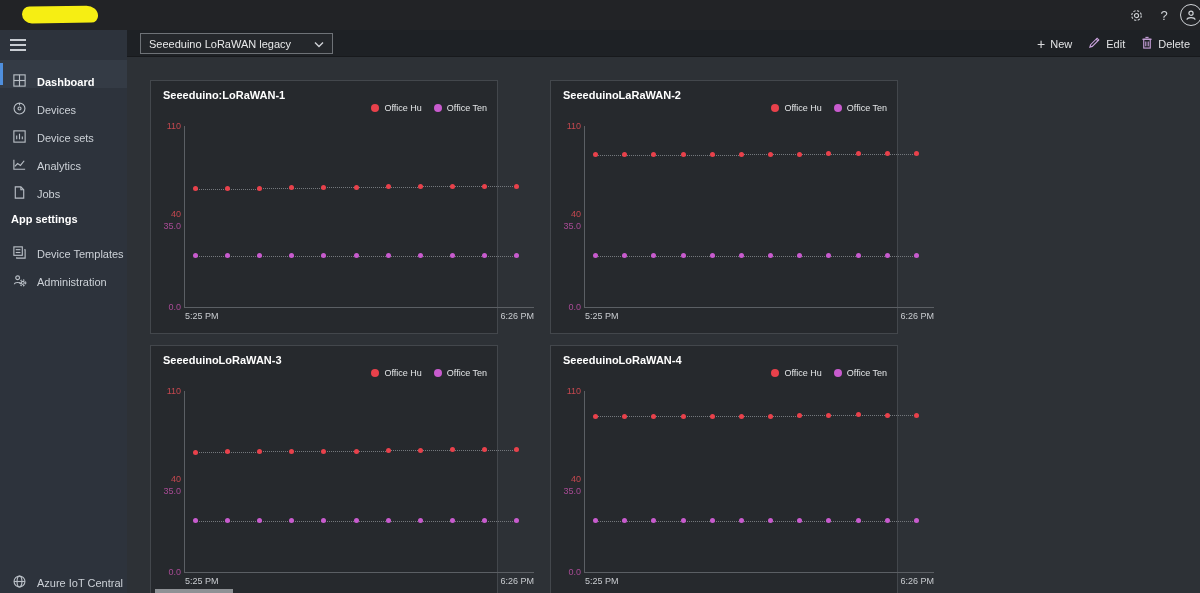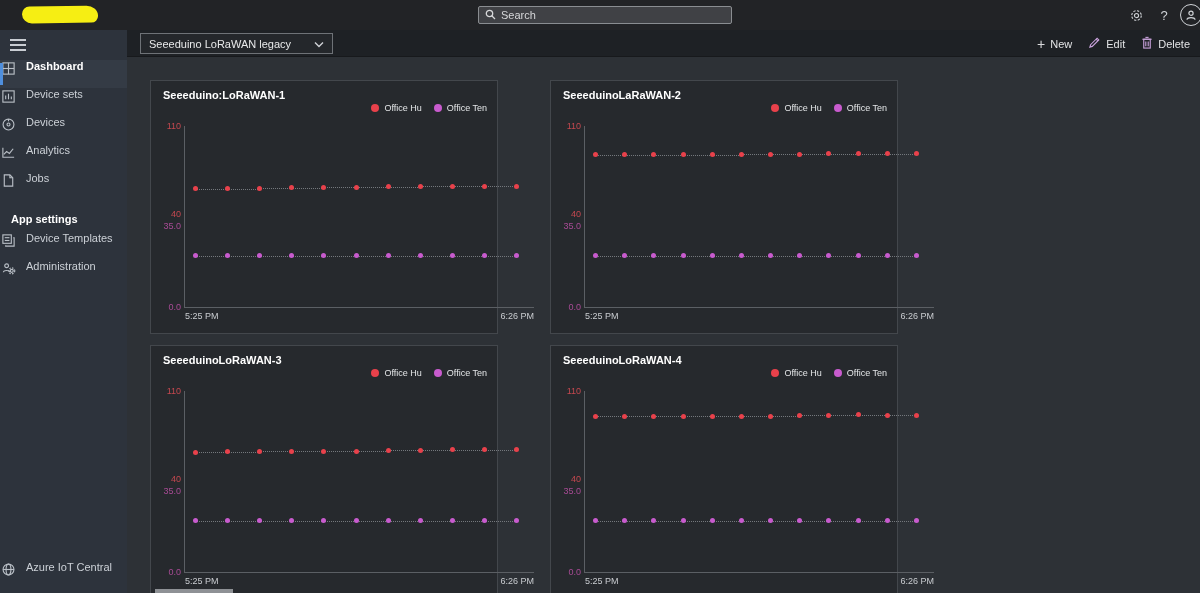--- a/index.html
+++ b/index.html
@@ -19,21 +19,21 @@
   #help-btn { left:1152px; width:24px; font-size:13px; }
   #avatar-btn { left:1178px; width:26px; }
   #avatar-circle { width:22px; height:22px; border:1.4px solid #cfd2d6; border-radius:50%;
     display:flex; align-items:center; justify-content:center; }
 
   
   #sidebar { position:absolute; left:0; top:30px; width:127px; height:563px; background:#2d333c; z-index:4; }
   #hamburger { height:30px; display:flex; align-items:center; padding-left:10px; cursor:pointer; }
   #hamburger .bars { width:16px; }
   #hamburger .bars div { height:2px; background:#c9cdd3; margin:3px 0; }
-  .nav-item { position:relative; height:28px; display:flex; align-items:flex-start; gap:10px; 
+  .nav-item { position:relative; height:28px; display:flex; align-items:flex-end; gap:10px; padding-left:11px;
     color:#ccd1d7; font-size:11px; cursor:pointer; }
   .nav-item.active { color:#ffffff; font-weight:bold; background:#343b45; }
   .nav-item.active::before { content:""; position:absolute; left:0; top:3px; bottom:3px; width:3px; background:#4f8fdd; }
   .nav-icon { width:16px; height:16px; flex:0 0 16px; display:flex; align-items:center; justify-content:center; }
   .nav-section { height:26px; display:flex; align-items:center; padding-left:11px; color:#ffffff;
     font-size:11px; font-weight:bold; margin-top:6px; }
   #sidebar-footer { position:absolute; left:0; bottom:4px; width:127px; }
   svg.icn { stroke:#b9bfc6; fill:none; stroke-width:1.2; }
 
   
@@ -65,29 +65,20 @@
   .seg { position:absolute; border-top:1px dotted #74787d; height:0; }
 
   
   #hscroll-thumb { position:absolute; left:155px; top:589px; width:78px; height:4px; background:#8e9195; z-index:6; }
 </style>
 </head>
 <body>
 
 <div id="topbar">
   <div id="logo-redaction"></div>
-  <div id="search-box">
-    <span>
-      <svg width="11" height="11" viewBox="0 0 11 11" class="icn" style="stroke:#d6d7d9;stroke-width:1.3">
-        <circle cx="4.5" cy="4.5" r="3.2"></circle>
-          <line x1="7" y1="7" x2="10" y2="10"></line>
-      </svg>
-    </span>
-    <span class="ph">Search</span>
-  </div>
   <div class="topicon" id="gear-btn">
     <svg width="15" height="15" viewBox="0 0 16 16" class="icn" style="stroke:#cfd2d6">
       <circle cx="8" cy="8" r="2.2"></circle>
       <circle cx="8" cy="8" r="5.1" stroke-dasharray="2.4 1.6"></circle>
     </svg>
   </div>
   <div class="topicon" id="help-btn">?</div>
   <div class="topicon" id="avatar-btn">
     <div id="avatar-circle">
       <svg width="12" height="12" viewBox="0 0 12 12" class="icn" style="stroke:#cfd2d6">
@@ -114,38 +105,38 @@
           <line x1="8" y1="2" x2="8" y2="14"></line>
           <line x1="2" y1="8" x2="14" y2="8"></line>
       </svg>
     </span>
     <span>Dashboard</span>
   </div>
 
   <div class="nav-item">
     <span class="nav-icon">
       <svg width="15" height="15" viewBox="0 0 16 16" class="icn">
+        <circle cx="8" cy="8" r="5.8"></circle>
+          <circle cx="8" cy="8" r="1.6"></circle>
+          <line x1="8" y1="2.2" x2="8" y2="4.6"></line>
+      </svg>
+    </span>
+    <span>Devices</span>
+  </div>
+
+  <div class="nav-item">
+    <span class="nav-icon">
+      <svg width="15" height="15" viewBox="0 0 16 16" class="icn">
         <rect x="2" y="2" width="12" height="12"></rect>
           <line x1="5" y1="11" x2="5" y2="7"></line>
         <line x1="8" y1="11" x2="8" y2="5"></line>
           <line x1="11" y1="11" x2="11" y2="8"></line>
       </svg>
     </span>
     <span>Device sets</span>
-  </div>
-
-  <div class="nav-item">
-    <span class="nav-icon">
-      <svg width="15" height="15" viewBox="0 0 16 16" class="icn">
-        <circle cx="8" cy="8" r="5.8"></circle>
-          <circle cx="8" cy="8" r="1.6"></circle>
-          <line x1="8" y1="2.2" x2="8" y2="4.6"></line>
-      </svg>
-    </span>
-    <span>Devices</span>
   </div>
 
   <div class="nav-item">
     <span class="nav-icon">
       <svg width="15" height="15" viewBox="0 0 16 16" class="icn">
         <polyline points="2,3 2,13 14,13"></polyline>
           <polyline points="3,10 6,7 9,9 13,4"></polyline>
       </svg>
     </span>
     <span>Analytics</span>

